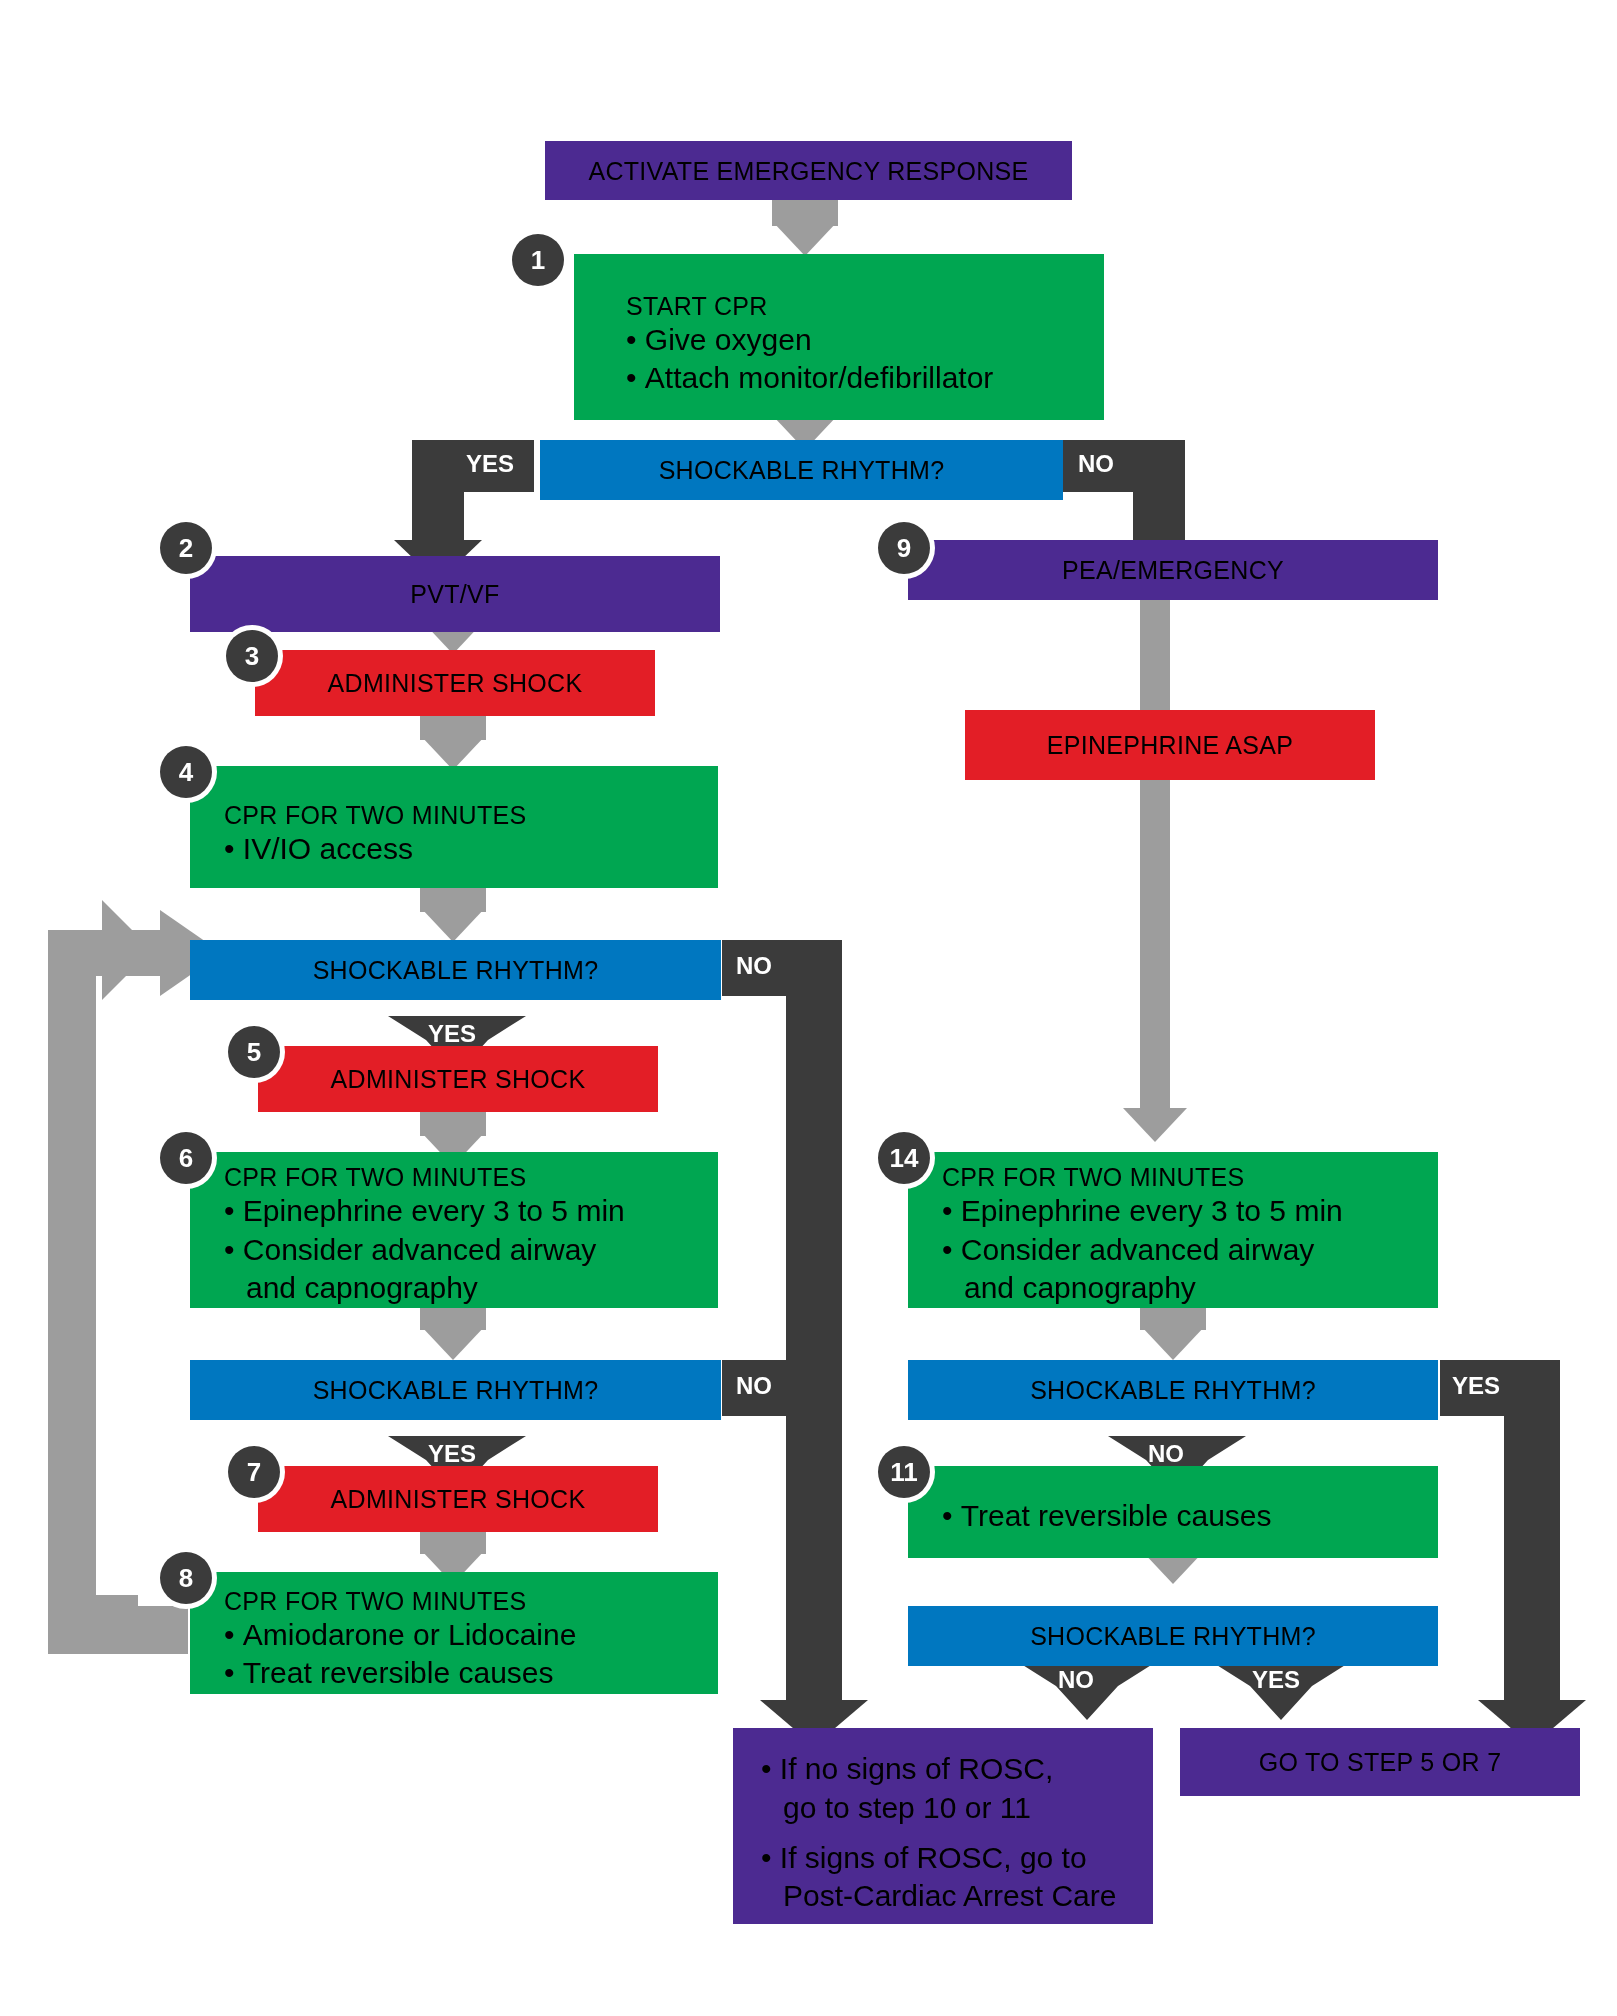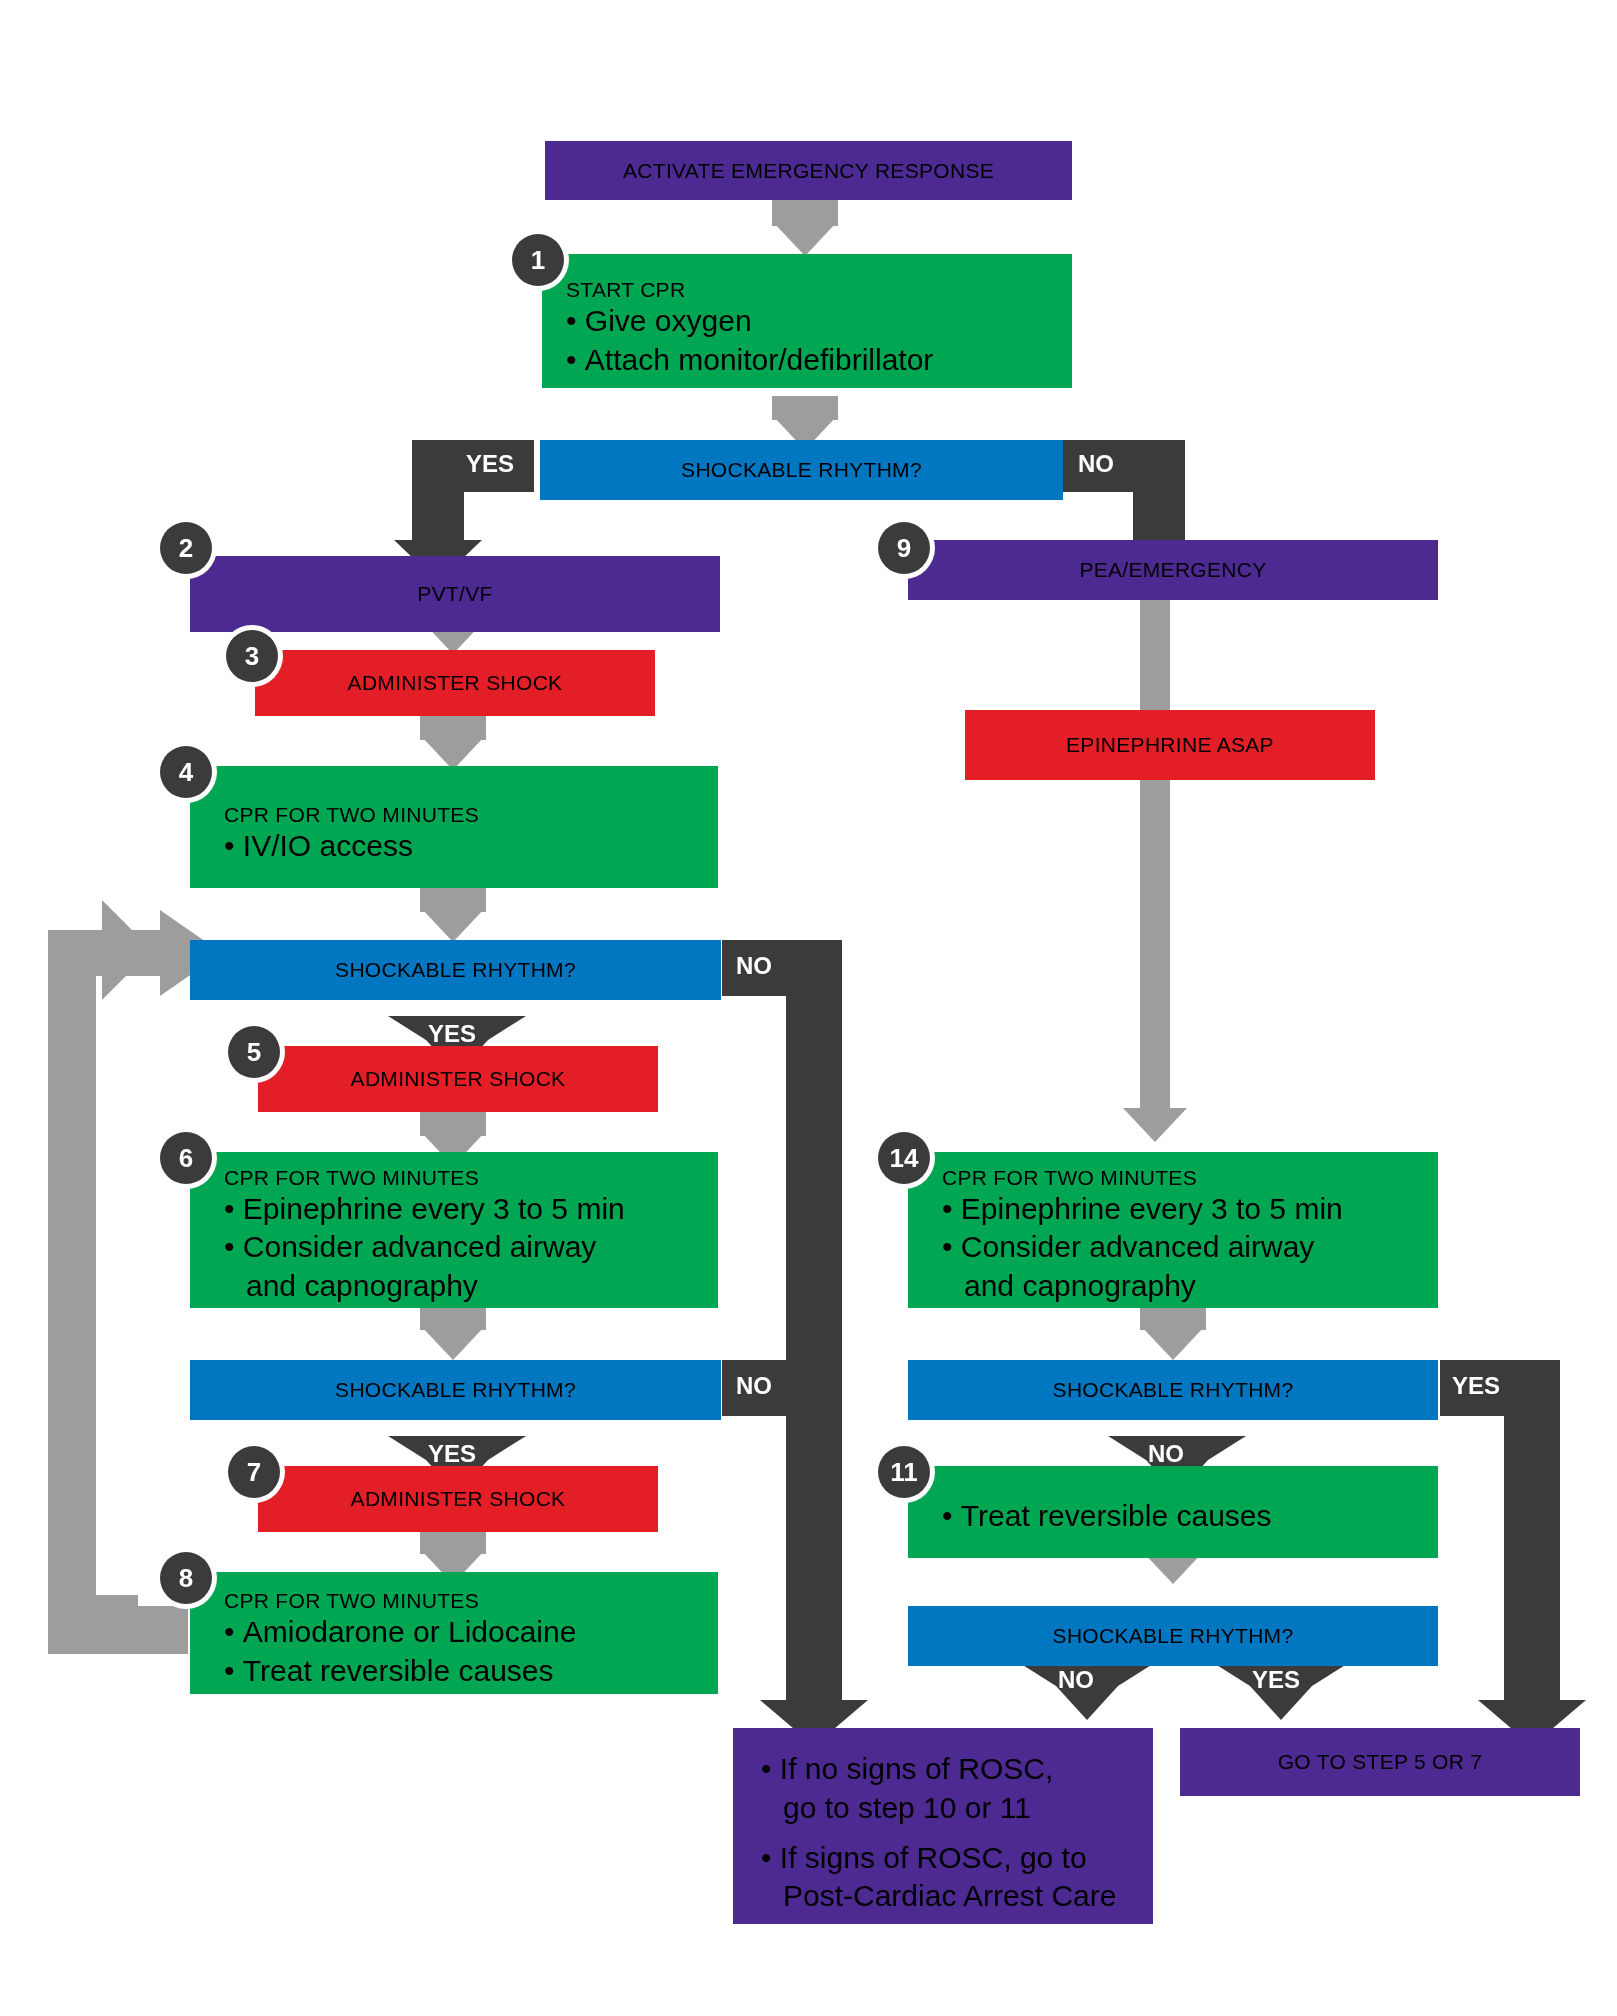--- a/index.html
+++ b/index.html
@@ -8,21 +8,21 @@
 
   .box{position:absolute;box-sizing:border-box;}
   .green-box{background:#00a651;}
   .blue-box{background:#0077c0;}
   .red-box{background:#e31e26;}
   .purple-box{background:#4c2a91;}
 
   .ctr{display:flex;align-items:center;justify-content:center;text-align:center;}
   .lft{display:flex;flex-direction:column;justify-content:center;}
 
-  .hdr{font-size:21px;letter-spacing:.3px;line-height:1.2;}
+  .hdr{font-size:25px;letter-spacing:.3px;line-height:1.2;}
   .bul{font-size:30px;line-height:1.28;}
 
   
   .badge{position:absolute;width:52px;height:52px;border-radius:50%;
          background:#3b3b3b;color:#fff;display:flex;align-items:center;
          justify-content:center;font-size:26px;font-weight:bold;
          box-shadow:0 0 0 5px #ffffff;z-index:40;}
 
   
   .gshaft{position:absolute;background:#9d9d9d;}
@@ -140,21 +140,21 @@
 
   <svg class="conn" style="left:1212px;top:1662px;width:138px;height:62px;">
     <polygon points="0,0 138,0 100,24 69,58 38,24" fill="#3b3b3b"></polygon>
   </svg>
   <div class="glabel" style="left:1252px;top:1666px;">YES</div>
 
   <div class="box purple-box ctr hdr" style="left:545px;top:141px;width:527px;height:59px;">
     <span>ACTIVATE EMERGENCY RESPONSE</span>
   </div>
 
-  <div class="box green-box lft" style="left:542px;top:254px;width:530px;height:134px;padding:14px 0 0 24px;">
+  <div class="box green-box lft" style="left:574px;top:254px;width:530px;height:166px;padding:14px 0 0 52px;">
     <div class="hdr">START CPR</div>
     <div class="bul">•&nbsp;<span>Give oxygen</span></div>
     <div class="bul">•&nbsp;<span>Attach monitor/defibrillator</span></div>
   </div>
   <div class="badge" style="left:512px;top:234px;">
     <span>1</span>
   </div>
 
   <div class="box blue-box ctr hdr" style="left:540px;top:440px;width:523px;height:60px;">
     <span>SHOCKABLE RHYTHM?</span>

